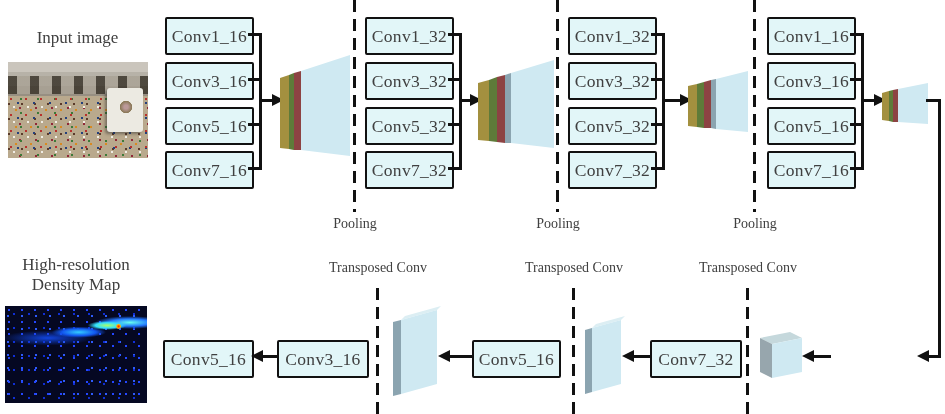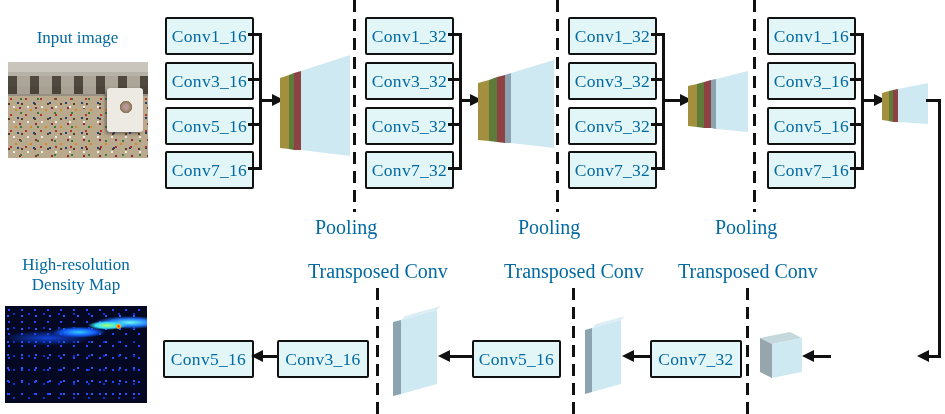--- a/index.html
+++ b/index.html
@@ -1,24 +1,24 @@
 <!DOCTYPE html>
 <html><head>
 <meta charset="utf-8">
 <style>
   html,body{margin:0;padding:0;background:#fff;}
   .canvas{position:relative;width:945px;height:414px;background:#ffffff;overflow:hidden;
-          font-family:"Liberation Serif","DejaVu Serif",serif;color:#0369a1;}
+          font-family:"Liberation Serif","DejaVu Serif",serif;color:#404040;}
   
   .cbox{position:absolute;width:85px;height:34px;border:2.5px solid #111;border-radius:2px;
         background:#e2f6f8;display:flex;align-items:center;justify-content:center;
         font-size:17.5px;letter-spacing:.3px;}
   
   .lbl{position:absolute;text-align:center;font-size:17px;line-height:1.15;}
-  .lbl-s{position:absolute;text-align:left;font-size:20px;}
+  .lbl-s{position:absolute;text-align:center;font-size:14px;}
   
   .hline{position:absolute;height:3px;background:#111;}
   .vline{position:absolute;width:3px;background:#111;}
   
   .dashv{position:absolute;width:3px;
          background-image:repeating-linear-gradient(180deg,#111 0 12px,transparent 12px 19px);}
   
   .ah-r{position:absolute;width:0;height:0;border-top:6.5px solid transparent;
         border-bottom:6.5px solid transparent;border-left:12px solid #111;}
   .ah-l{position:absolute;width:0;height:0;border-top:6.5px solid transparent;

